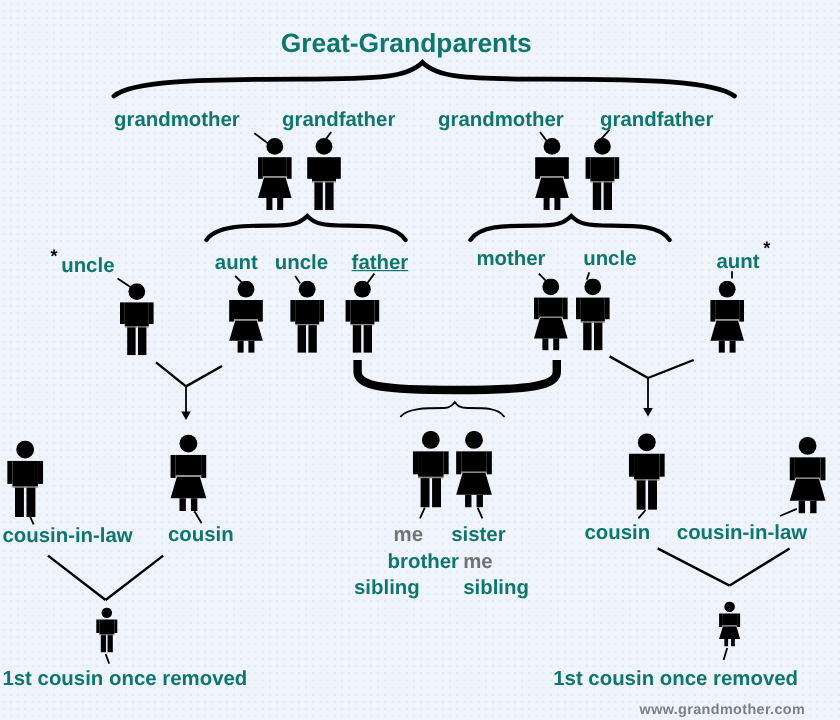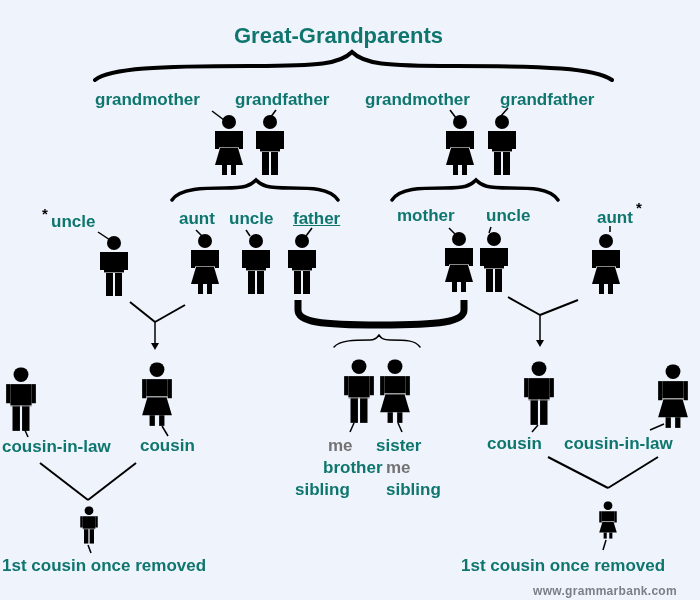--- a/index.html
+++ b/index.html
@@ -186,13 +186,13 @@
 <svg class="fig" style="left:79px;top:504px;" width="20" height="42" viewBox="0 0 32 60">
     <use href="#male"></use>
   </svg>
 <svg class="fig" style="left:598px;top:499px;" width="20" height="42" viewBox="0 0 32 60">
     <use href="#female"></use>
   </svg>
 
 <div class="lbl" style="left:2px;top:556px;">1st cousin once removed</div>
 <div class="lbl" style="left:461px;top:556px;">1st cousin once removed</div>
 
-<div class="watermark" style="left:533px;top:584px;">www.grammarbank.com</div>
+<div class="watermark" style="left:533px;top:584px;">www.grandmother.com</div>
 
 </body></html>

